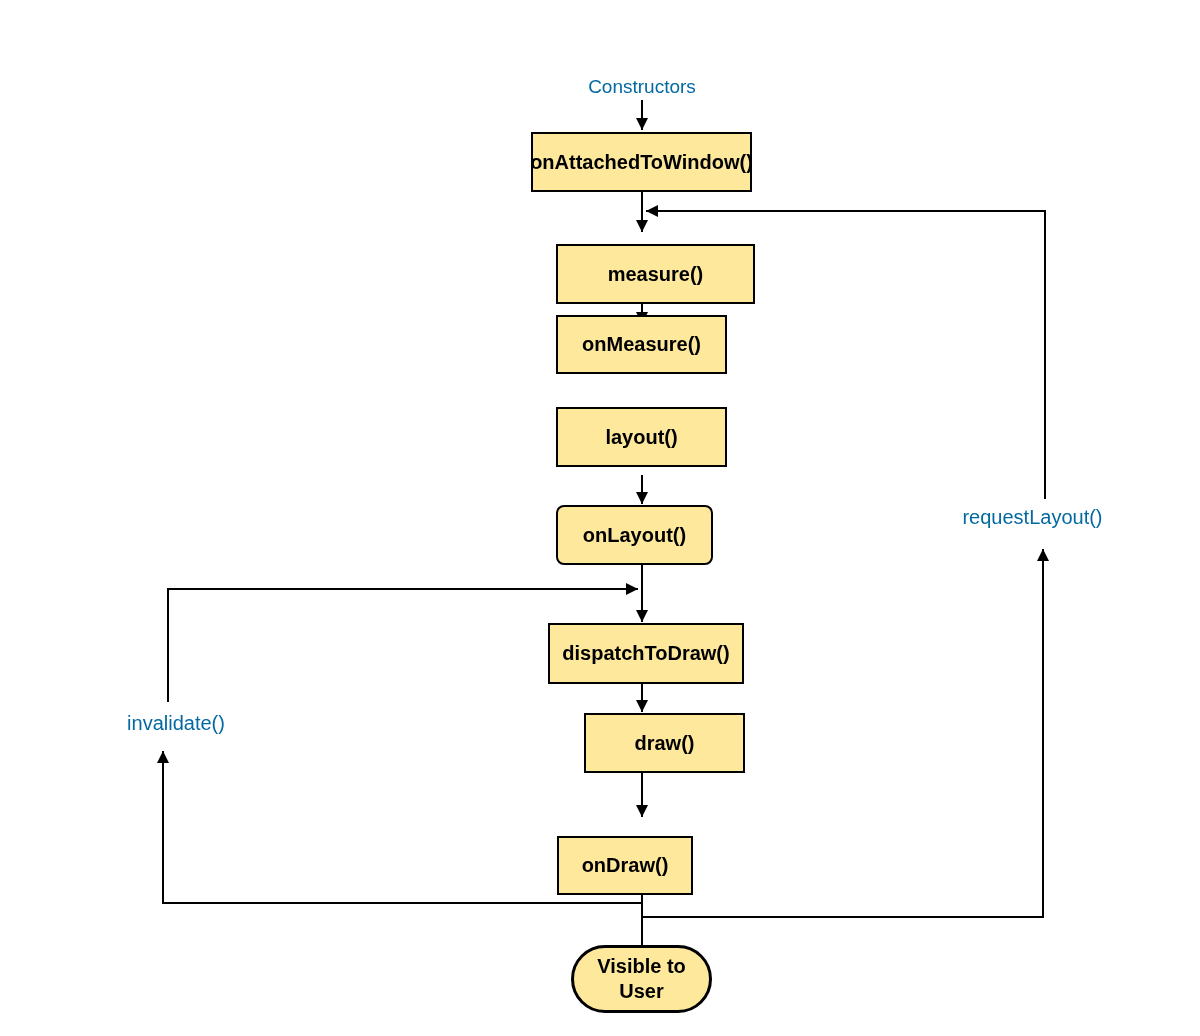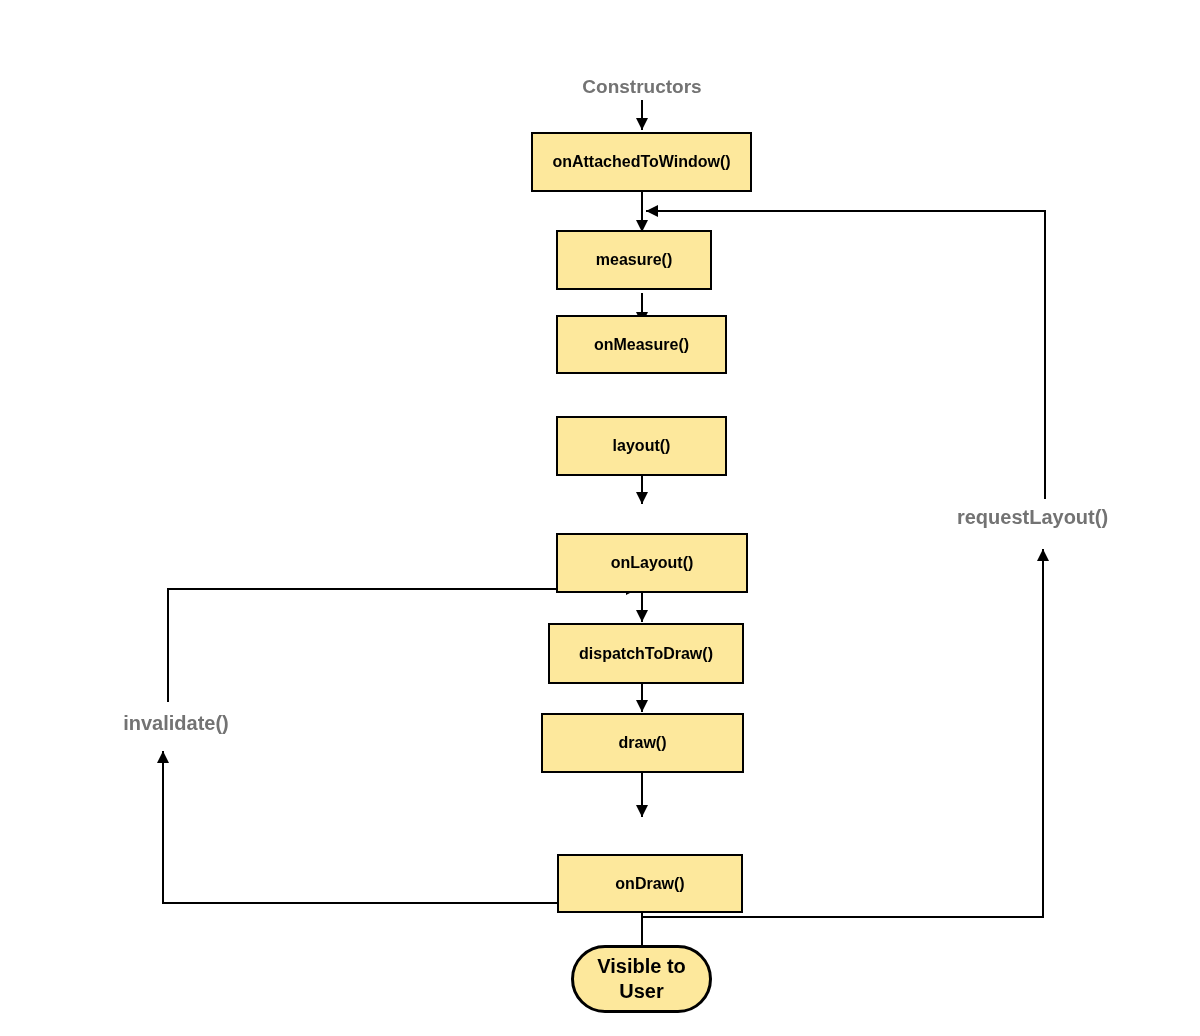--- a/index.html
+++ b/index.html
@@ -25,34 +25,34 @@
   }
   .node {
     position: absolute;
     background: var(--node-fill);
     border: 2px solid var(--node-border);
     display: flex;
     align-items: center;
     justify-content: center;
     text-align: center;
     font-weight: bold;
-    font-size: 16px;
+    font-size: 20px;
     color: #000;
   }
   .node.terminator {
     border-radius: 34px;
     border-width: 3px;
     font-size: 20px;
     line-height: 1.25;
     padding: 9px 16px;
   }
   .float-label {
     position: absolute;
-    font-weight: bold;
-    color: #737373;
+    font-weight: normal;
+    color: #0369a1;
     text-align: center;
   }
   .diagram-title { font-size: 19px; }
   .loop-label { font-size: 20px; }
 </style>
 </head>
 <body>
 
 <div class="canvas">
 
@@ -91,45 +91,45 @@
   <div class="float-label diagram-title" style="left:542px; top:76px; width:200px;">Constructors</div>
 
   <div class="float-label loop-label" style="left:100px; top:712px; width:152px;">invalidate()</div>
 
   <div class="float-label loop-label" style="left:940px; top:506px; width:185px;">requestLayout()</div>
 
   <div class="node" style="left:531px; top:132px; width:221px; height:60px;">
     <span>onAttachedToWindow()</span>
   </div>
 
-  <div class="node" style="left:556px; top:230px; width:156px; height:60px;">
+  <div class="node" style="left:556px; top:244px; width:199px; height:60px;">
     <span>measure()</span>
   </div>
 
   <div class="node" style="left:556px; top:315px; width:171px; height:59px;">
     <span>onMeasure()</span>
   </div>
 
-  <div class="node" style="left:556px; top:416px; width:171px; height:60px;">
+  <div class="node" style="left:556px; top:407px; width:171px; height:60px;">
     <span>layout()</span>
   </div>
 
-  <div class="node" style="left:556px; top:533px; width:192px; height:60px;">
+  <div class="node" style="left:556px; top:505px; width:157px; height:60px;border-radius:8px;">
     <span>onLayout()</span>
   </div>
 
   <div class="node" style="left:548px; top:623px; width:196px; height:61px;">
     <span>dispatchToDraw()</span>
   </div>
 
-  <div class="node" style="left:541px; top:713px; width:203px; height:60px;">
+  <div class="node" style="left:584px; top:713px; width:161px; height:60px;">
     <span>draw()</span>
   </div>
 
-  <div class="node" style="left:557px; top:854px; width:186px; height:59px;text-align:center;">
+  <div class="node" style="left:557px; top:836px; width:136px; height:59px;text-align:center;">
     <span>onDraw()</span>
   </div>
 
   <div class="node terminator" style="left:571px; top:945px; width:141px; height:68px;">
     <span>Visible to User</span>
   </div>
 
 </div>
 
 </body></html>

